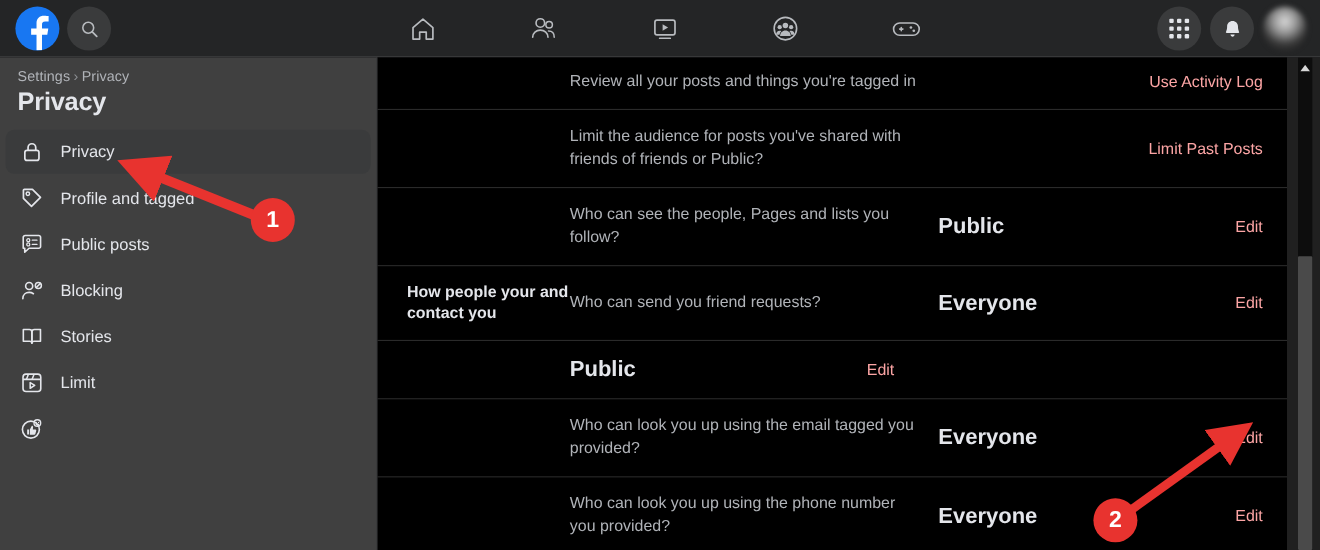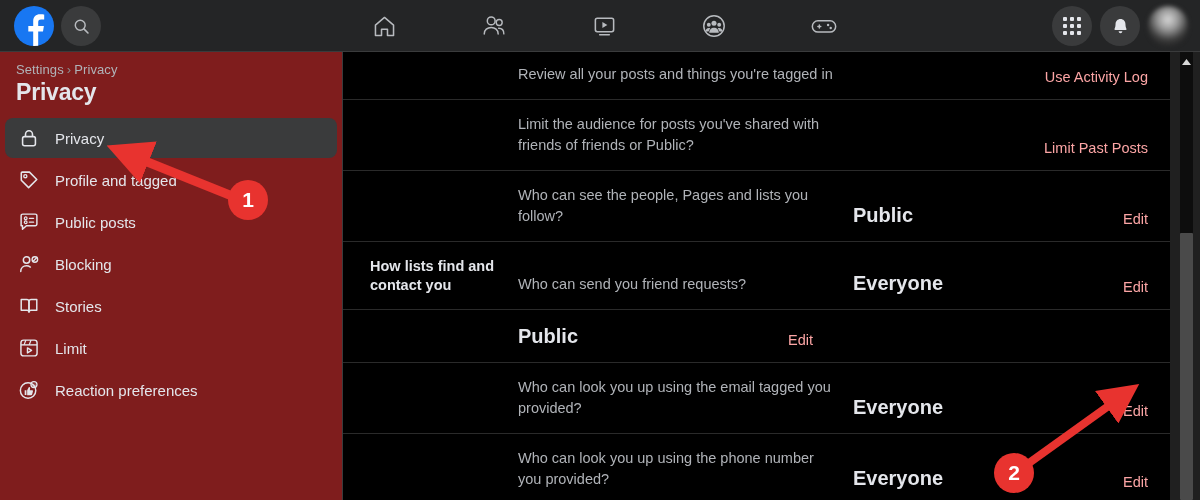--- a/index.html
+++ b/index.html
@@ -55,21 +55,21 @@
     width:40px; height:40px; border-radius:50%;
     background:radial-gradient(circle at 50% 34%, #d8d8d8 0%, #9a9a9a 30%, #3a3a3a 62%, #151515 100%);
     filter:blur(2.2px);
   }
   .dot-grid { display:grid; grid-template-columns:repeat(3,4px); grid-gap:3px; }
   .dot-grid i { display:block; width:4px; height:4px; border-radius:1px; background:#e4e6eb; }
 
   
   .sidebar {
     position:absolute; left:0; top:52px; width:343px; height:448px;
-    background:#7f1d1d;
+    background:#404040;
     border-right:1px solid #3a3b3c;
     padding-top:10px;
     z-index:10;
   }
   .crumb {
     font-size:13px; color:#b0b3b8; padding:0 16px; letter-spacing:.1px;
   }
   .crumb .sep { color:#8a8d91; margin:0 3px; }
   .page-title {
     font-size:23px; font-weight:bold; color:#e4e6eb;
@@ -87,21 +87,21 @@
 
   
   .content {
     position:absolute; left:343px; top:52px;
     width:827px; height:448px;
     background:#000;
     overflow:hidden;
   }
   .row {
     position:relative;
-    display:flex; align-items:flex-end;
+    display:flex; align-items:center;
     padding:14px 22px 14px 0;
     border-top:1px solid #2a2a2a;
   }
   .row.first { border-top:none; }
   .sec-label {
     width:175px; flex:0 0 175px;
     font-size:14.5px; font-weight:bold; color:#e4e6eb;
     line-height:19px; padding-left:27px; padding-top:1px;
   }
   .q {
@@ -319,21 +319,20 @@
         <span class="ico">
           <svg width="22" height="22" viewBox="0 0 24 24">
             <circle cx="11" cy="12.6" r="8.4" fill="none" stroke="#e4e6eb" stroke-width="1.6"></circle>
             <path d="M7.3 12.4h1.9v5.1H7.3zM10 12.4l1.9-3.6c0.8 0 1.3 0.5 1.3 1.3l-0.3 2.3h2.4c0.7 0 1.2 0.6 1 1.3l-0.9 3.2c-0.1 0.5-0.6 0.8-1.1 0.8H10z" fill="#e4e6eb"></path>
             <circle cx="17.4" cy="6.1" r="3.3" fill="none" stroke="#e4e6eb" stroke-width="1.4"></circle>
             <circle cx="16.3" cy="5.5" r="0.6" fill="#e4e6eb"></circle>
             <circle cx="18.6" cy="5.5" r="0.6" fill="#e4e6eb"></circle>
             <path d="M16.1 7.3c0.7 0.7 1.9 0.7 2.6 0" fill="none" stroke="#e4e6eb" stroke-width="1.1" stroke-linecap="round"></path>
           </svg>
         </span>
-        <span class="lbl">Reaction preferences</span>
       </div>
 
     </div>
   </div>
 
   <div class="content">
 
     <div class="row first" style="padding-top:12px;">
       <div class="sec-label"></div>
       <div class="q">Review all your posts and things you're tagged in</div>
@@ -349,21 +348,21 @@
     </div>
 
     <div class="row">
       <div class="sec-label"></div>
       <div class="q">Who can see the people, Pages and lists you follow?</div>
       <div class="val">Public</div>
       <div class="act">Edit</div>
     </div>
 
     <div class="row">
-      <div class="sec-label">How lists find and contact you</div>
+      <div class="sec-label">How people your and contact you</div>
       <div class="q">Who can send you friend requests?</div>
       <div class="val">Everyone</div>
       <div class="act">Edit</div>
     </div>
 
     <div class="row">
       <div class="sec-label"></div>
       <div class="val">Public</div>
       <div class="act">Edit</div>
     </div>

